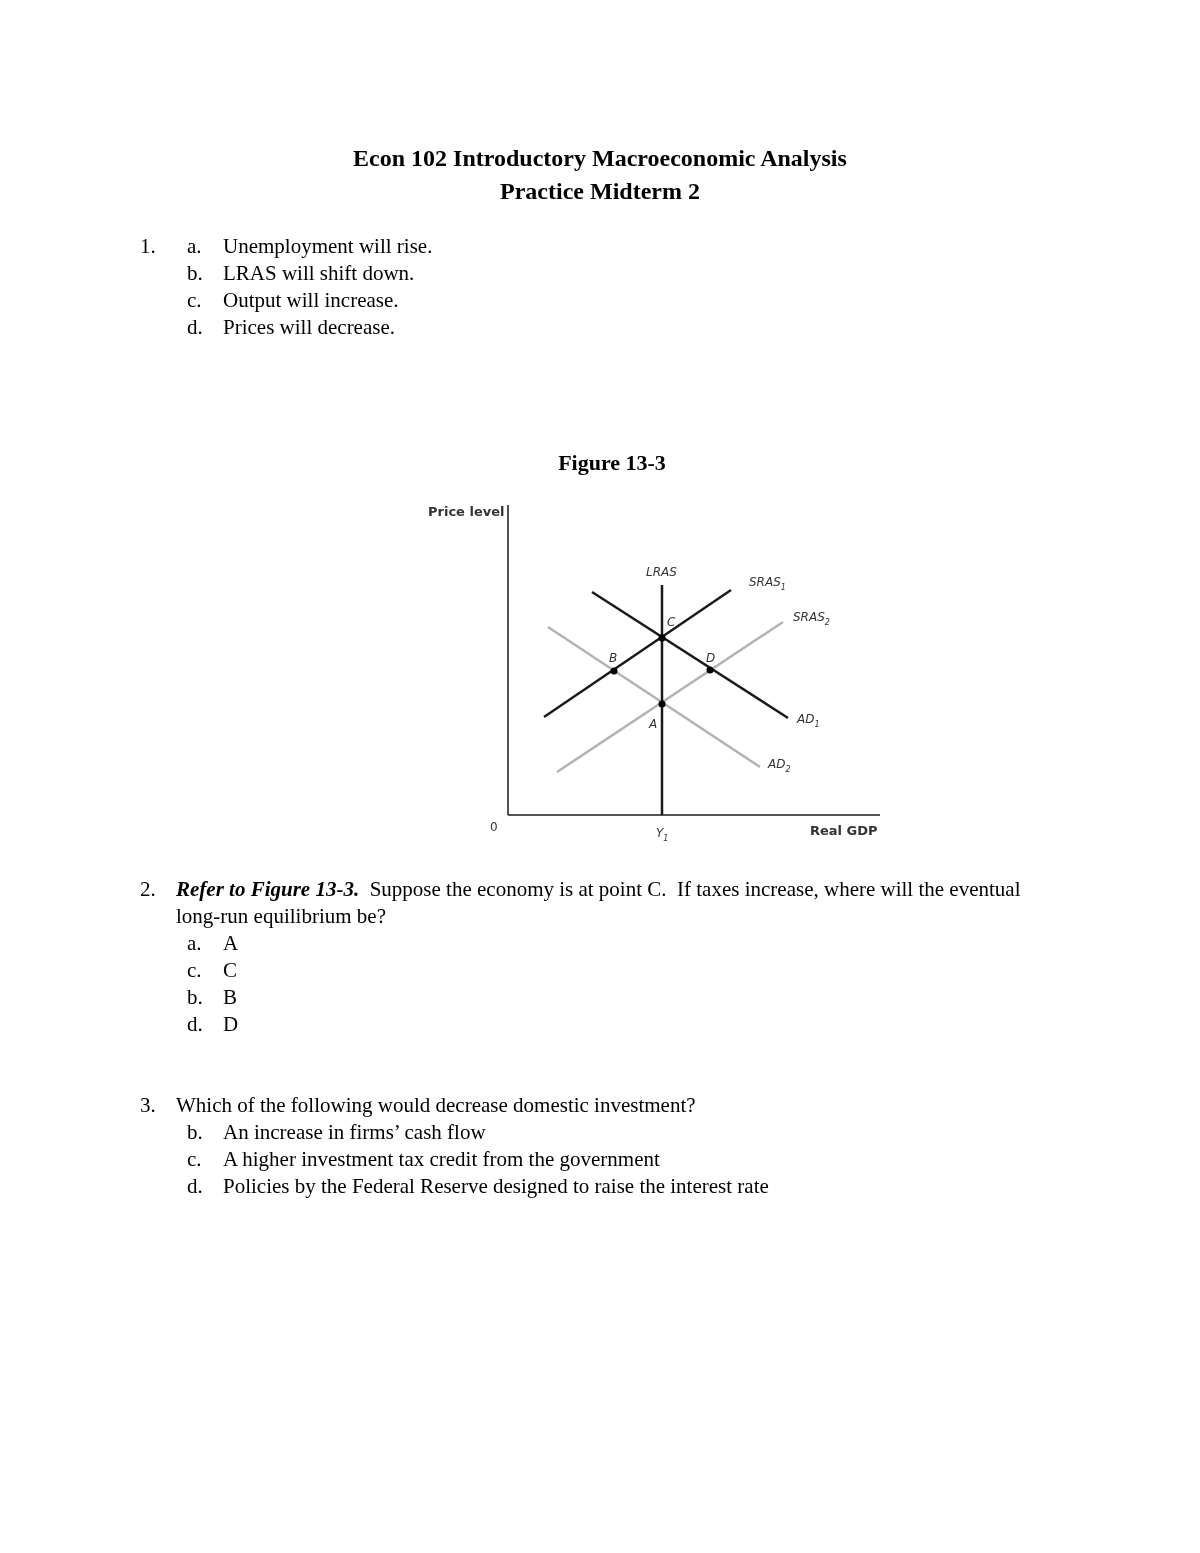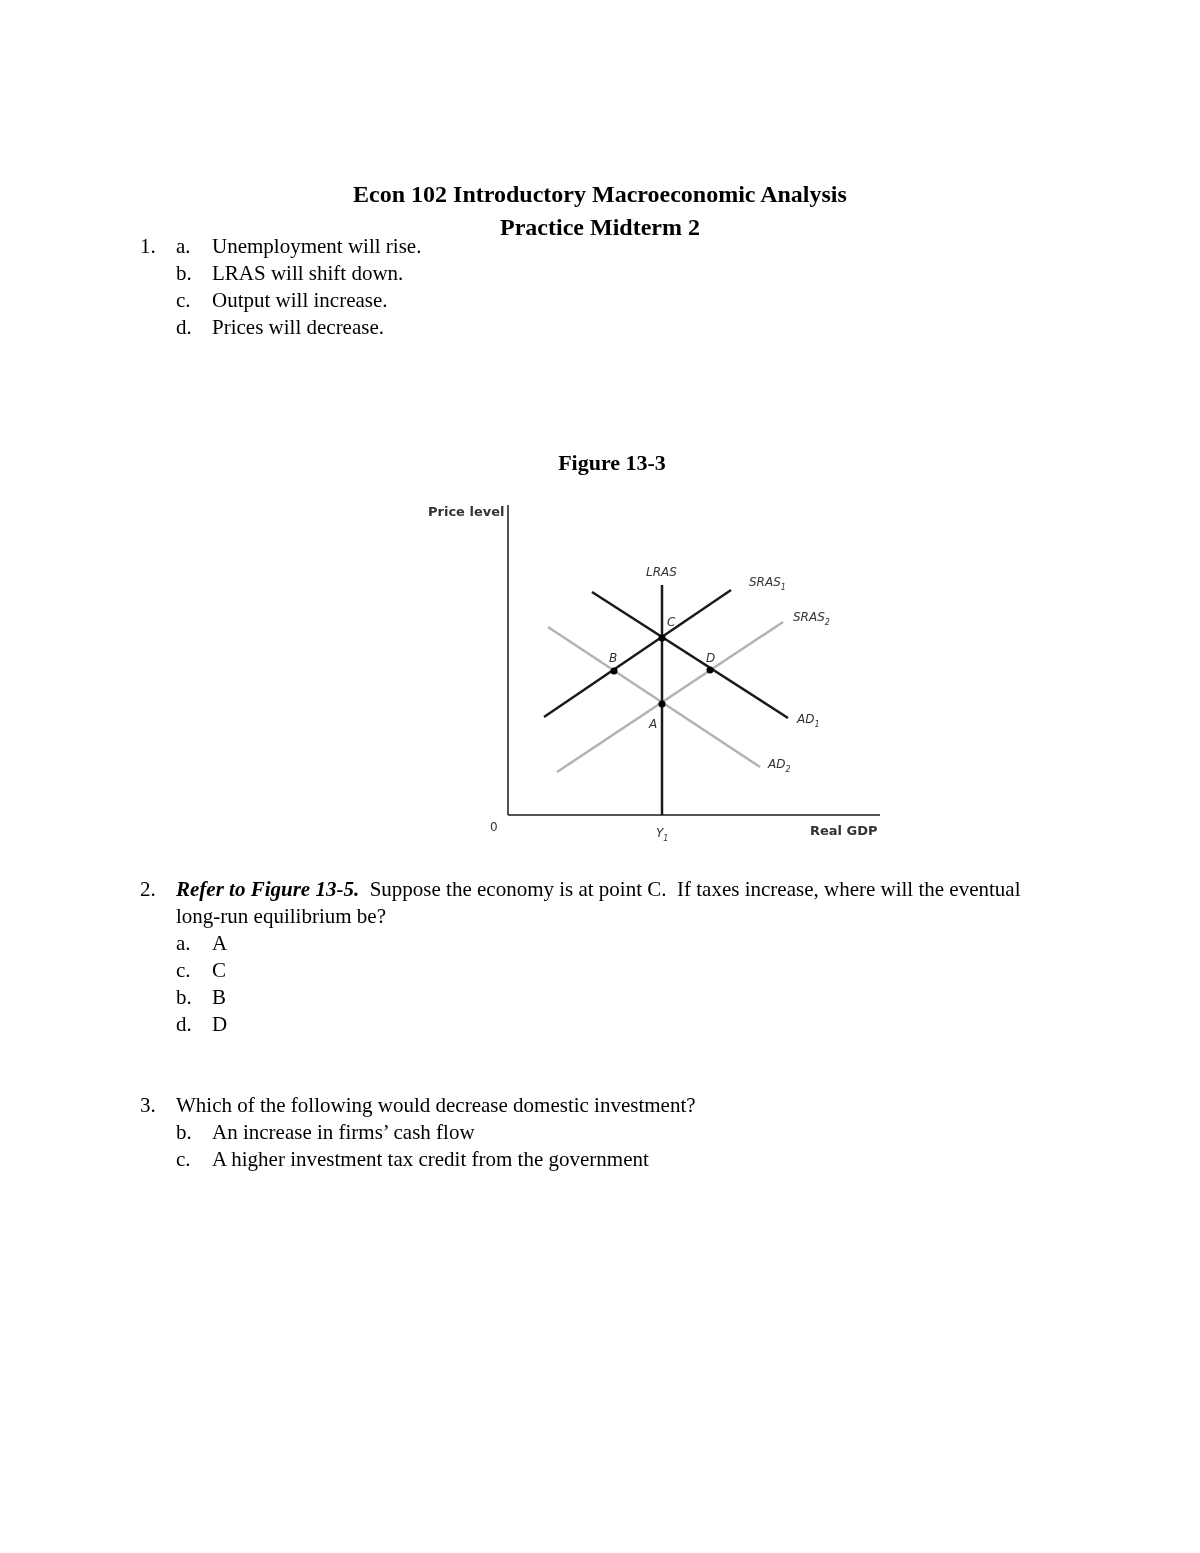--- a/index.html
+++ b/index.html
@@ -1,23 +1,23 @@
 <!DOCTYPE html>
 <html><head>
 <meta charset="utf-8">
 <style>
   html, body { margin:0; padding:0; background:#fff; }
   body { width:1200px; height:1553px; position:relative; color:#000;
          font-family: "Liberation Serif", "DejaVu Serif", serif; }
   .title { position:absolute; left:0; width:1200px; text-align:center;
-           font-weight:bold; font-size:24px;margin-top:36px; }
+           font-weight:bold; font-size:24px; }
   .q { position:absolute; left:140px; width:1000px; font-size:21px; line-height:27px; }
   .q .num { position:absolute; left:0; top:0; }
   .q .stem { margin-left:36px; }
-  .q .opt { position:relative; margin-left:36px; }
+  .q .opt { position:relative; margin-left:47px; }
   .q .opt .letter { display:inline-block; width:36px; }
   .fig-title { position:absolute; left:12px; width:1200px; top:450px; text-align:center;
                font-size:22px; font-weight:bold; }
   .chart { position:absolute; left:400px; top:495px; width:500px; height:360px; }
   .chart text { font-family: "DejaVu Sans", "Liberation Sans", sans-serif; }
 </style>
 </head>
 <body>
 
 <div class="title" style="top:145px;">Econ 102  Introductory Macroeconomic Analysis</div>
@@ -63,29 +63,30 @@
 
   <text x="667" y="626" font-size="12" font-style="italic" fill="#333">C</text>
   <text x="609" y="662" font-size="12" font-style="italic" fill="#333">B</text>
   <text x="706" y="662" font-size="12" font-style="italic" fill="#333">D</text>
   <text x="649" y="728" font-size="12" font-style="italic" fill="#333">A</text>
 </svg>
 
 <div class="q" style="top:876px;">
   <span class="num">2.</span>
   <div class="stem">
-    <div><b><i>Refer to Figure 13-5.</i></b><span style="white-space:pre;">  Suppose the economy is at point C.  If taxes increase, where will the eventual</span></div>
+    <div><b><i>Refer to Figure 13-3.</i></b><span style="white-space:pre;">  Suppose the economy is at point C.  If taxes increase, where will the eventual</span></div>
     <div>long-run equilibrium be?</div>
   </div>
   <div class="opt"><span class="letter">a.</span><span>A</span></div>
   <div class="opt"><span class="letter">c.</span><span>C</span></div>
   <div class="opt"><span class="letter">b.</span><span>B</span></div>
   <div class="opt"><span class="letter">d.</span><span>D</span></div>
 </div>
 
 <div class="q" style="top:1092px;">
   <span class="num">3.</span>
   <div class="stem">
     <div>Which of the following would decrease domestic investment?</div>
   </div>
   <div class="opt"><span class="letter">b.</span><span>An increase in firms’ cash flow</span></div>
   <div class="opt"><span class="letter">c.</span><span>A higher investment tax credit from the government</span></div>
+  <div class="opt"><span class="letter">d.</span><span>Policies by the Federal Reserve designed to raise the interest rate</span></div>
 </div>
 
 </body></html>

